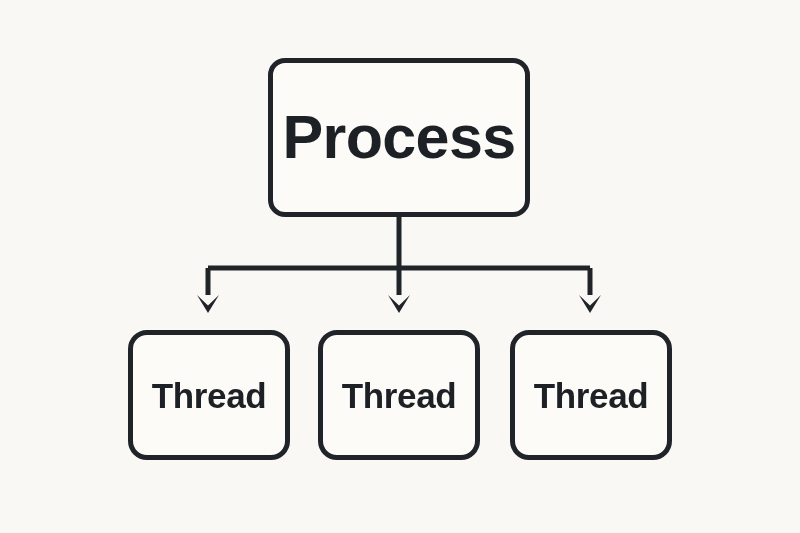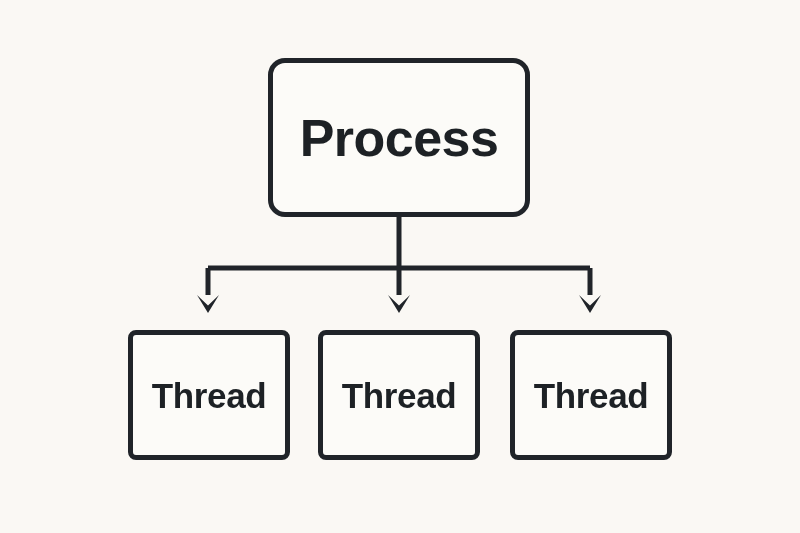--- a/index.html
+++ b/index.html
@@ -48,29 +48,29 @@
   
   #node-process {
     left: 268px;
     top: 58px;
     width: 262px;
     height: 159px;
     border-width: 5.5px;
     border-radius: 17px;
   }
   #node-process .node-label {
-    font-size: 52px;
+    font-size: 61px;
   }
   
   .thread-box {
     top: 330px;
     width: 162px;
     height: 130px;
     border-width: 5.5px;
-    border-radius: 8px;
+    border-radius: 19px;
   }
   #node-thread-1 { left: 128px; }
   #node-thread-2 { left: 318px; }
   #node-thread-3 { left: 510px; }
   .thread-box .node-label {
     font-size: 35px;
   }
 </style>
 </head>
 <body>

